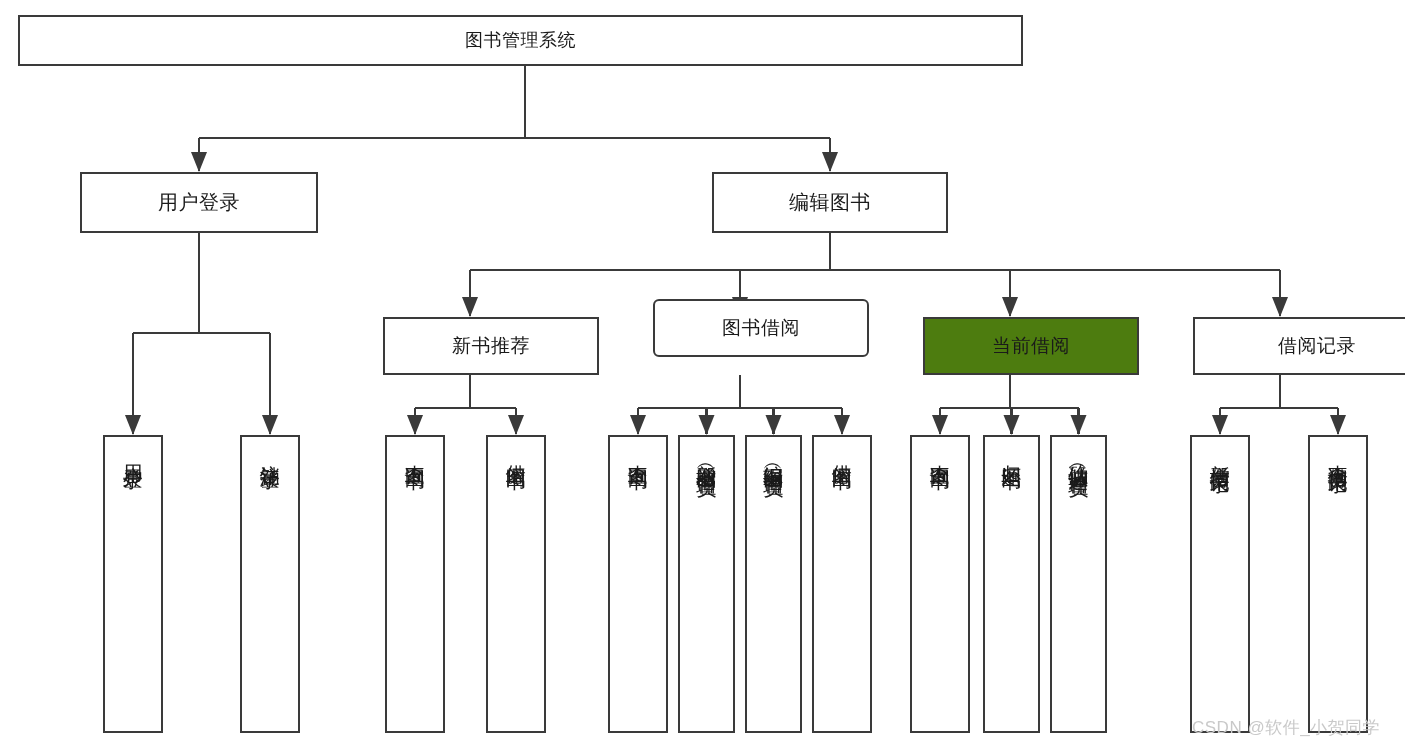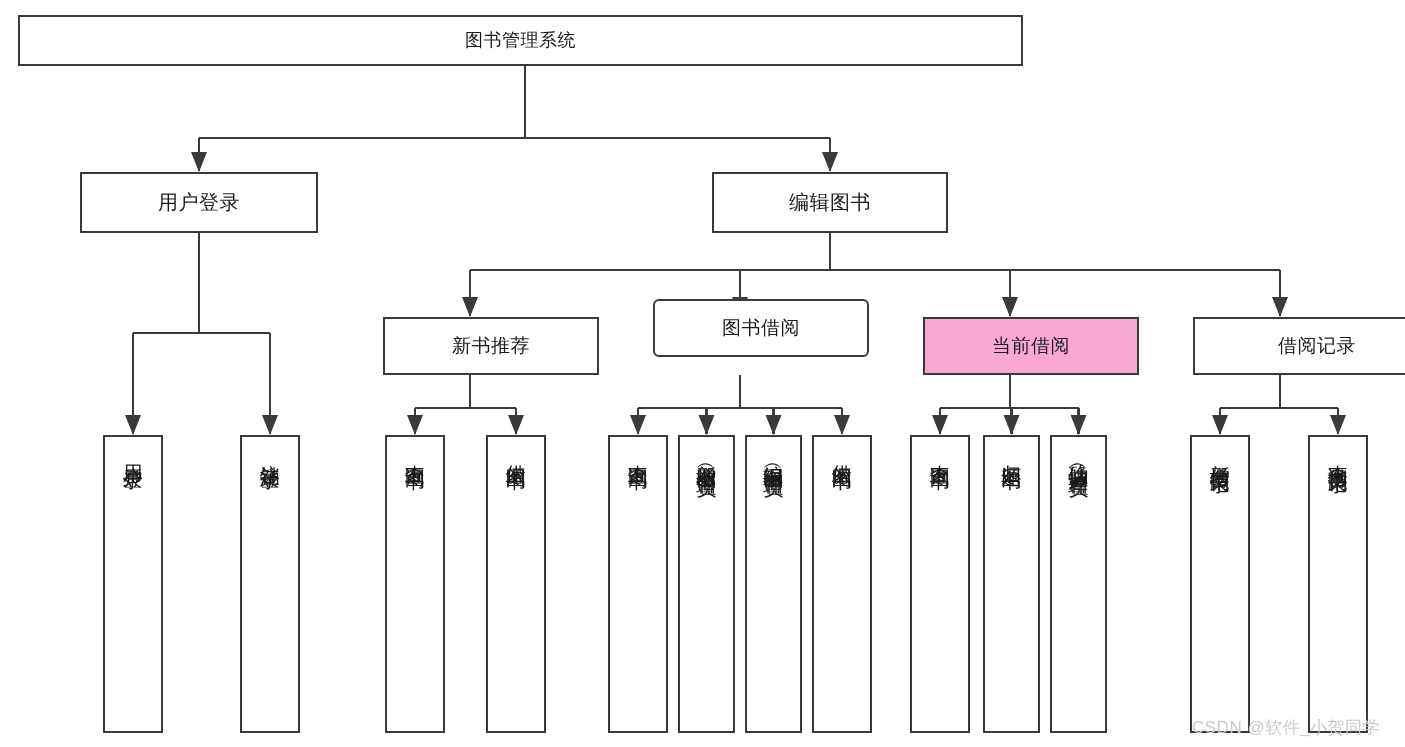--- a/index.html
+++ b/index.html
@@ -124,21 +124,21 @@
       </div>
       <div class="node level1" style="left: 712px; top: 172px; width: 236px; height: 61px; border-color: rgb(58, 58, 58); background: rgb(255, 255, 255); color: rgb(26, 26, 26);">
         <span class="node-label">编辑图书</span>
       </div>
       <div class="node level2" style="left: 362px; top: 317px; width: 216px; height: 58px; border-color: rgb(58, 58, 58); background: rgb(255, 255, 255); color: rgb(26, 26, 26);">
         <span class="node-label">新书推荐</span>
       </div>
       <div class="node level2" style="left: 632px; top: 299px; width: 216px; height: 58px; border-color: rgb(58, 58, 58); background: rgb(255, 255, 255); color: rgb(26, 26, 26); border-radius: 6px;">
         <span class="node-label">图书借阅</span>
       </div>
-      <div class="node level2" style="left: 902px; top: 317px; width: 216px; height: 58px; border-color: rgb(58, 58, 58); background: #f9a8d4; color: rgb(26, 26, 26);">
+      <div class="node level2" style="left: 902px; top: 317px; width: 216px; height: 58px; border-color: rgb(58, 58, 58); background: #4d7c0f; color: rgb(26, 26, 26);">
         <span class="node-label">当前借阅</span>
       </div>
       <div class="node level2" style="left: 1172px; top: 317px; width: 248px; height: 58px; border-color: rgb(58, 58, 58); background: rgb(255, 255, 255); color: rgb(26, 26, 26);">
         <span class="node-label">借阅记录</span>
       </div>
       <div class="node level3 leaf" style="left: 103px; top: 435px; width: 60px; height: 298px; border-color: rgb(58, 58, 58); background: rgb(255, 255, 255); color: rgb(26, 26, 26);">
         <span class="node-label">用户登录</span>
       </div>
       <div class="node level3 leaf" style="left: 240px; top: 435px; width: 60px; height: 298px; border-color: rgb(58, 58, 58); background: rgb(255, 255, 255); color: rgb(26, 26, 26);">
         <span class="node-label">注销登录</span>

